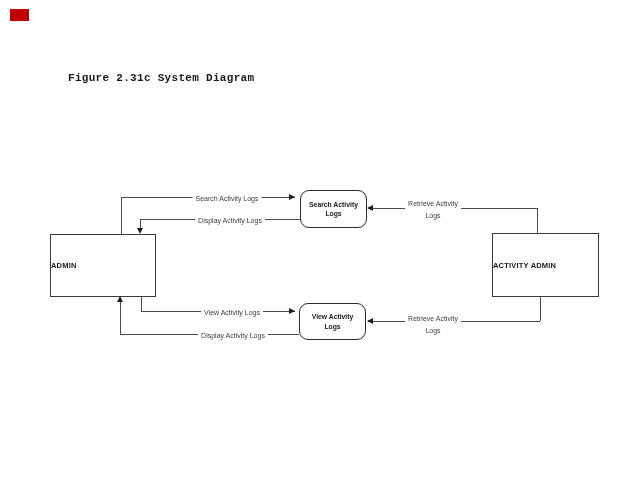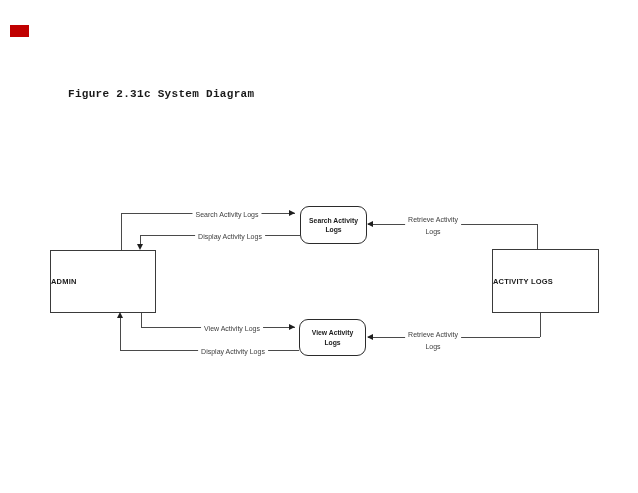--- a/index.html
+++ b/index.html
@@ -1,20 +1,20 @@
 <!DOCTYPE html>
 <html><head>
 <meta charset="utf-8">
 <style>
   html,body{margin:0;padding:0;background:#ffffff;}
   #canvas{
     position:relative;width:638px;height:493px;background:#ffffff;overflow:hidden;
     font-family:"Liberation Sans",sans-serif;
   }
-  .abs{position:absolute;margin-top:16px;}
+  .abs{position:absolute;}
   
   #red-marker{left:10px;top:9px;width:19px;height:12px;background:#C00000;}
   
   #caption{
     left:68px;top:72px;font-family:"Liberation Mono","DejaVu Sans Mono",monospace;
     font-weight:bold;font-size:11px;color:#1a1a1a;letter-spacing:0.3px;white-space:nowrap;
   }
   
   .hline,.vline{background:#4a4a4a;z-index:1;}
   .hline{height:1px;}
@@ -100,16 +100,16 @@
     <div>Search Activity</div>
     <div>Logs</div>
   </div>
 
   <div class="abs round-box" style="left:299px;top:303px;width:65px;height:35px;">
     <div>View Activity</div>
     <div>Logs</div>
   </div>
 
   <div class="abs rect-box" style="left:492px;top:233px;width:105px;height:62px;">
-    <span>ACTIVITY LOGS</span>
+    <span>ACTIVITY ADMIN</span>
   </div>
 
 </div>
 
 </body></html>

